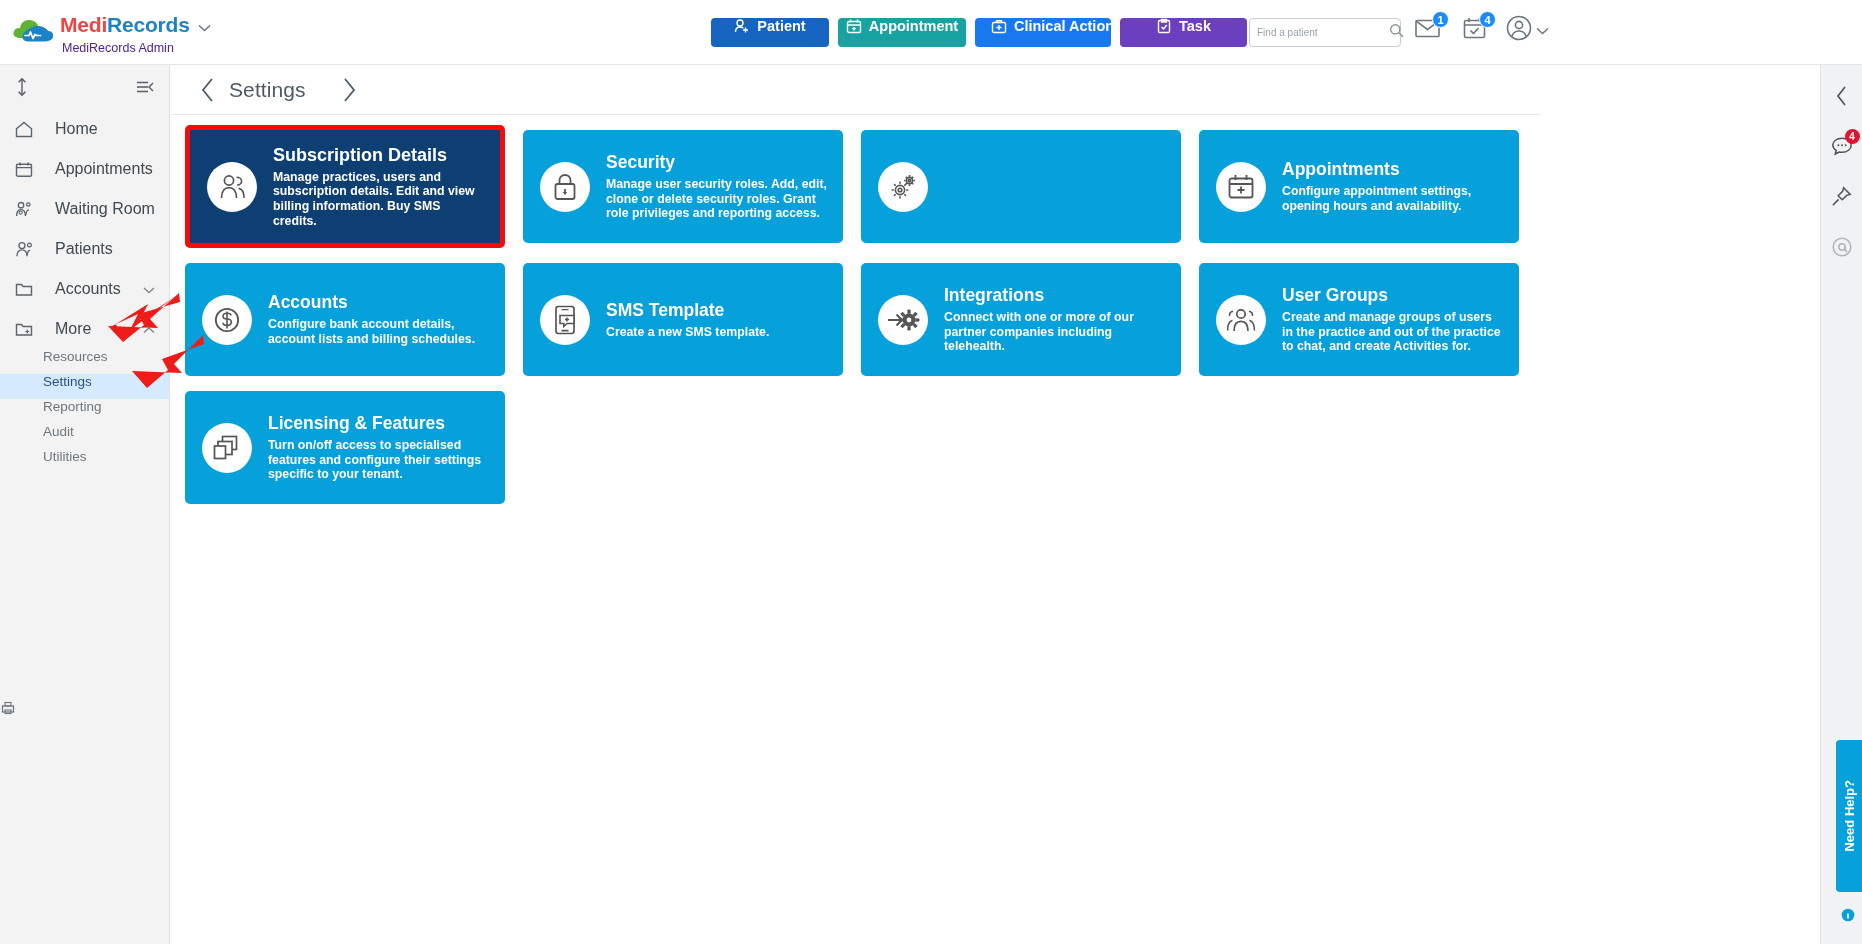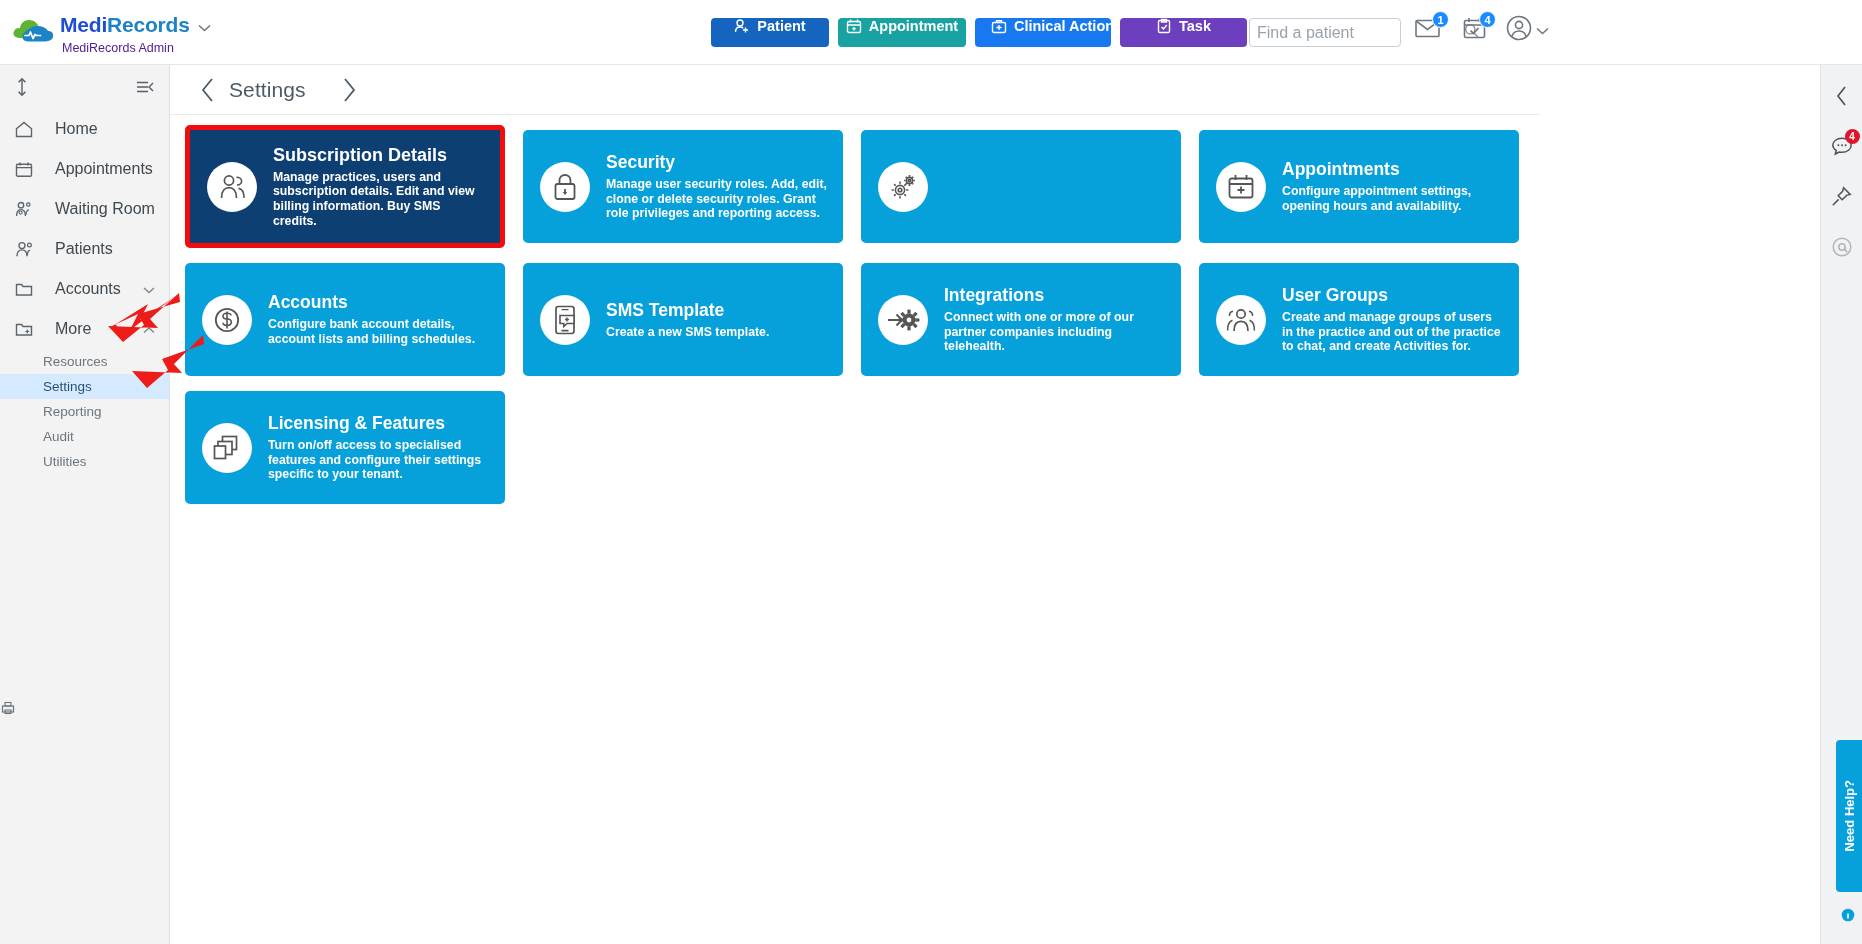--- a/index.html
+++ b/index.html
@@ -13,21 +13,21 @@
   
   .topbar {
     position: absolute; left: 0; top: 0; width: 1862px; height: 65px;
     background: #ffffff; border-bottom: 1px solid #e4e7ea;
     display: flex; align-items: center;
   }
   .brand { position: absolute; left: 12px; top: 14px; display: flex; align-items: flex-start; }
   .brand-logo { width: 42px; height: 30px; position: relative; flex: 0 0 auto; margin-top: 2px; }
   .brand-text-wrap { margin-left: 6px; }
   .brand-title { font-size: 21px; font-weight: bold; letter-spacing: -0.2px; line-height: 22px; white-space: nowrap; }
-  .brand-title .g { color: #1d4ed8; }
+  .brand-title .g { color: #ef4444; }
   .brand-title .b { color: #1c84c6; }
   .brand-caret { display: inline-block; margin-left: 8px; color: #6b7680; font-weight: normal; font-size: 15px; }
   .brand-sub { font-size: 12.5px; color: #4c1d95; margin-top: 3px; margin-left: 2px; white-space: nowrap; }
 
   .topbtns { position: absolute; left: 711px; top: 18px; display: flex; gap: 9px; }
   .tbtn {
     height: 29px; border-radius: 4px; color: #fff; font-size: 14.5px; font-weight: bold;
     display: flex; align-items: flex-start; justify-content: center; gap: 7px;
     padding: 0 17px; cursor: pointer; border: none; white-space: nowrap;
   }
@@ -36,21 +36,21 @@
   .tbtn-appt { background: #18a2a2; width: 128px; }
   .tbtn-clin { background: #1878f0; width: 136px; padding-left: 36px; }
   .tbtn-task { background: #6b3fbd; width: 127px; }
 
   .searchbox {
     position: absolute; left: 1249px; top: 18px; width: 152px; height: 29px;
     border: 1px solid #c8ced3; border-radius: 4px; background: #fff;
     display: flex; align-items: center; padding: 0 7px;
   }
   .searchbox input {
-    border: none; outline: none; flex: 1; font-size: 16px; color: #333;
+    border: none; outline: none; flex: 1; font-size: 10px; color: #333;
     font-family: "Liberation Sans", sans-serif; background: transparent;
   }
   .searchbox input::placeholder { color: #9aa3ab; }
 
   .topicons { position: absolute; left: 1412px; top: 14px; display: flex; align-items: center; gap: 17px; }
   .icbtn { position: relative; width: 30px; height: 32px; display: flex; align-items: center; justify-content: center; cursor: pointer; }
   .badge {
     position: absolute; top: -3px; right: -7px; min-width: 17px; height: 17px;
     border-radius: 9px; background: #1a8cff; color: #fff; font-size: 11px; font-weight: bold;
     display: flex; align-items: center; justify-content: center; padding: 0 4px;
@@ -64,21 +64,21 @@
     background: #f3f3f3; border-right: 1px solid #e0e0e0;
   }
   .sb-top { height: 44px; display: flex; align-items: center; justify-content: space-between; padding: 0 15px; }
   .sb-icon { color: #555e66; cursor: pointer; display: flex; }
   .sb-item {
     height: 40px; display: flex; align-items: center; gap: 21px; padding: 0 0 0 14px;
     color: #3f4950; font-size: 16px; cursor: pointer; position: relative;
   }
   .sb-item .sb-glyph { width: 20px; display: flex; align-items: center; justify-content: center; color: #5b656d; }
   .sb-chev { position: absolute; right: 14px; color: #7d868e; }
-  .sb-sub { height: 25px; display: flex; align-items: center; padding-left: 43px; font-size: 13.5px; color: #6d767e; cursor: pointer; }
+  .sb-sub { height: 25px; display: flex; align-items: flex-start; padding-left: 43px; font-size: 13.5px; color: #6d767e; cursor: pointer; }
   .sb-sub.active { background: #d6eaff; color: #29517a; }
   .sb-print { position: absolute; left: 0px; bottom: 225px; width: 16px; height: 22px; background: #f3f3f3; display: flex; align-items: center; justify-content: center; }
 
   
   .content { position: absolute; left: 170px; top: 65px; width: 1370px; height: 879px; background: #fff; }
   .pagehead { height: 50px; border-bottom: 1px solid #e8eaec; display: flex; align-items: center; gap: 0px; padding-left: 17px; }
   .nav-arrow { width: 42px; height: 42px; display: flex; align-items: center; justify-content: center; cursor: pointer; color: #4d5a66; }
   .page-title { font-size: 21px; color: #4d5a66; letter-spacing: 0.1px; }
 
   

